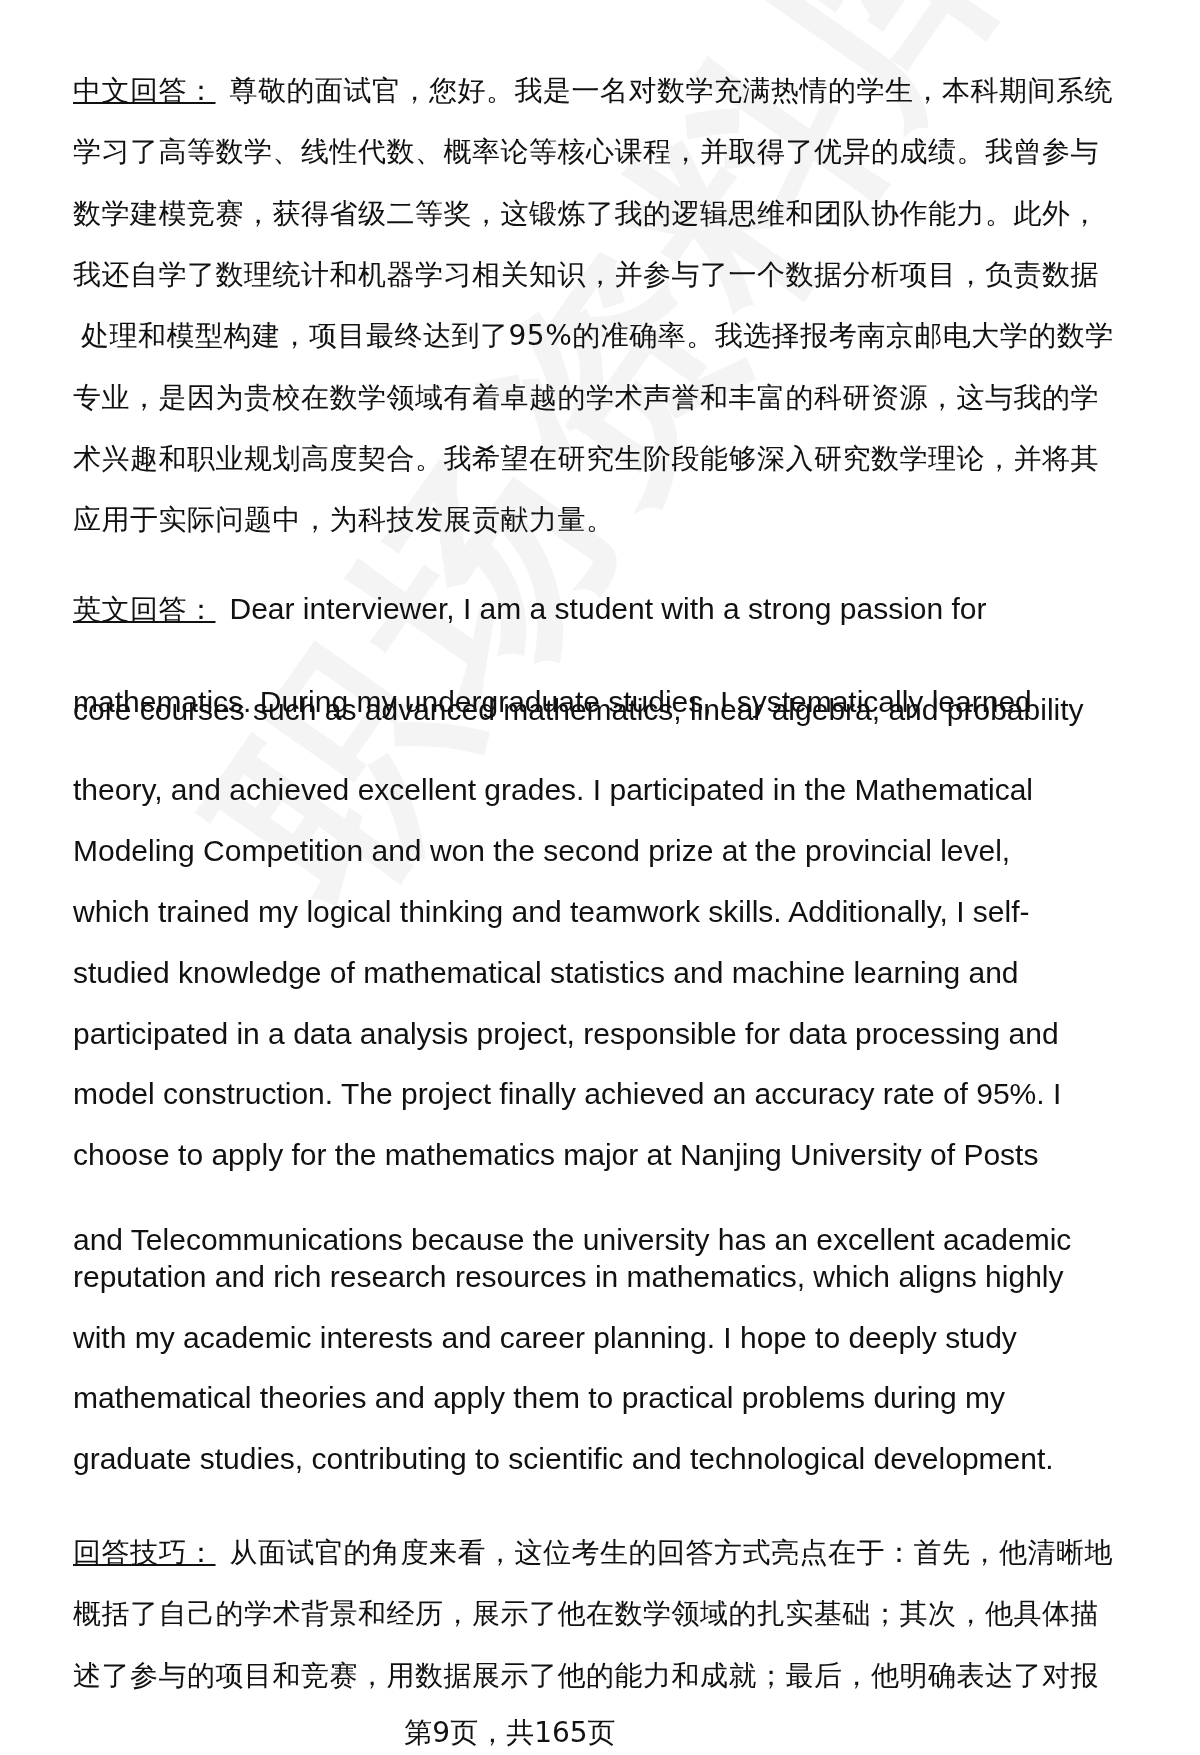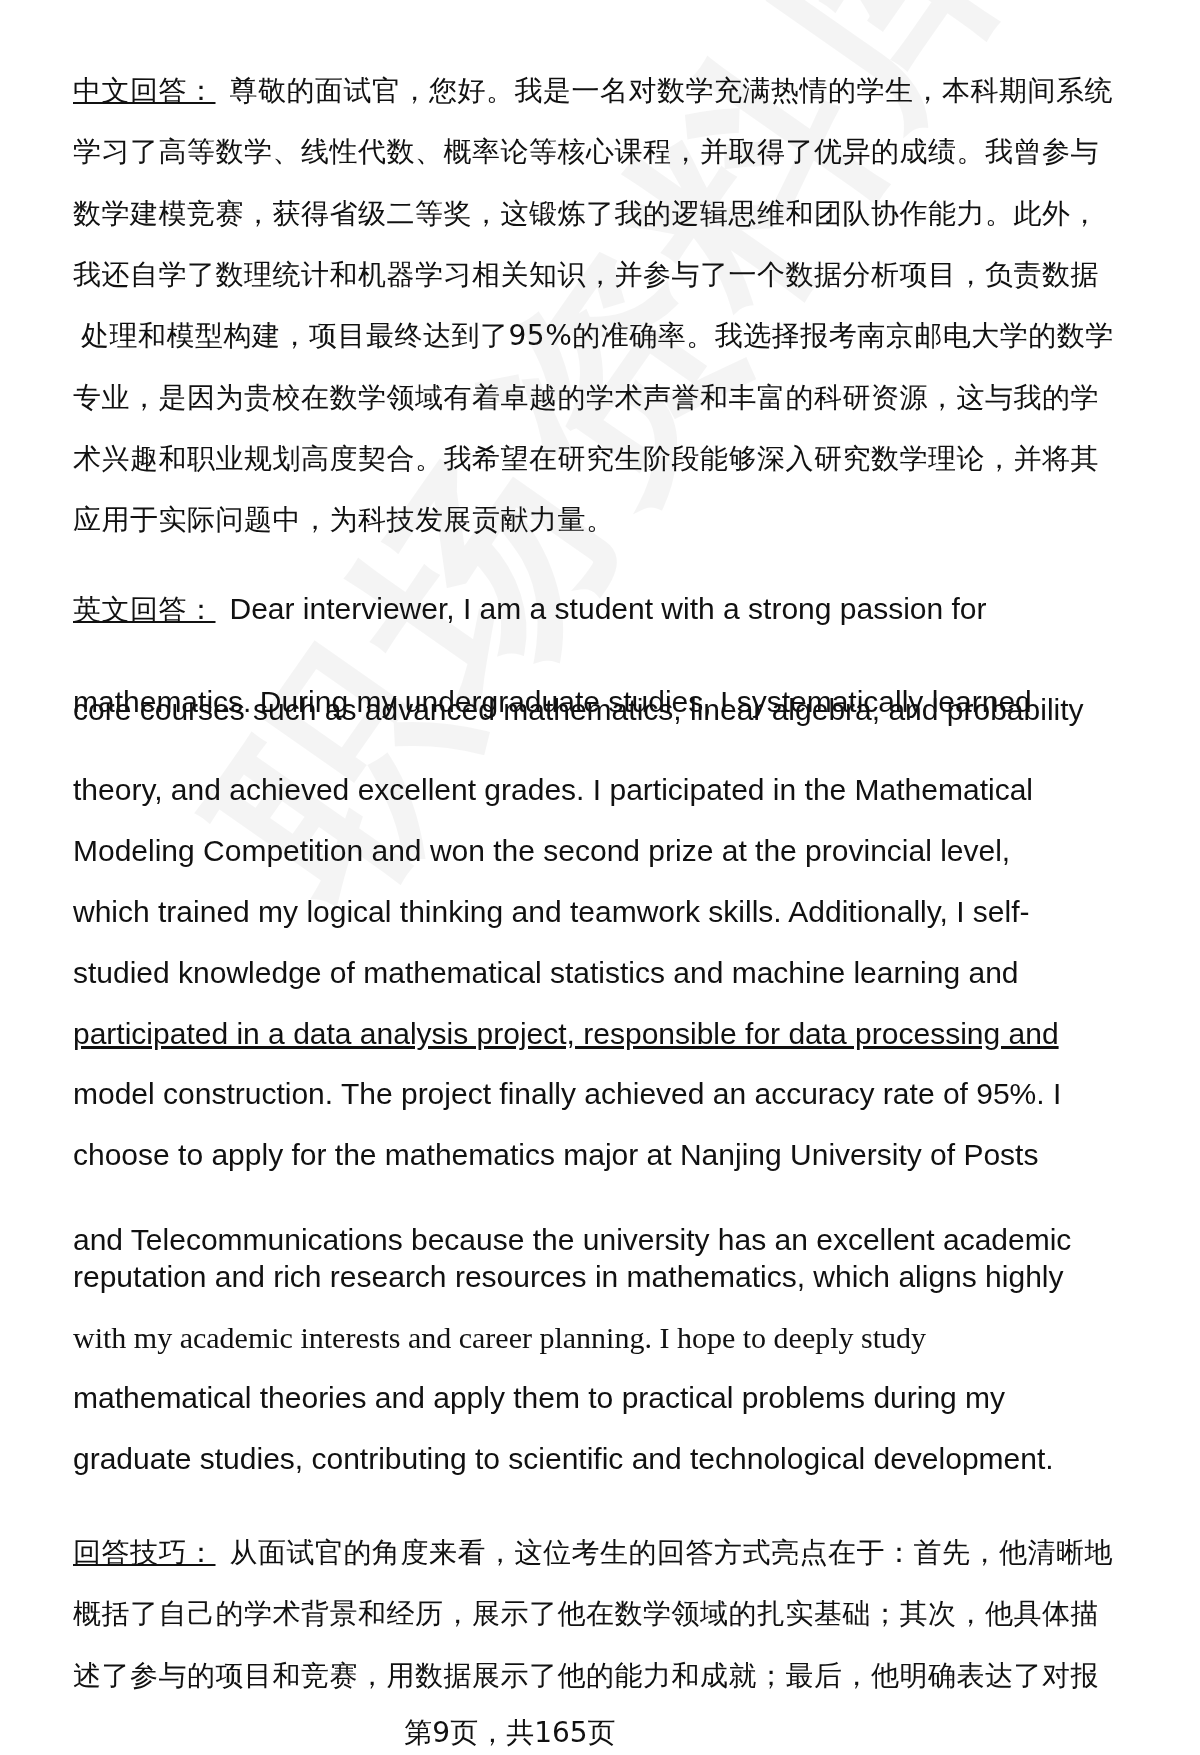--- a/index.html
+++ b/index.html
@@ -28,26 +28,26 @@
     <div class="line zh" style="top: 379.5px;"><span>专业，是因为贵校在数学领域有着卓越的学术声誉和丰富的科研资源，这与我的学</span></div>
     <div class="line zh" style="top: 440.8px;"><span>术兴趣和职业规划高度契合。我希望在研究生阶段能够深入研究数学理论，并将其</span></div>
     <div class="line zh" style="top: 502.1px;"><span>应用于实际问题中，为科技发展贡献力量。</span></div>
     <div class="line en" style="top: 591px;"><span class="label zh" style="font-size: 28px; font-family: &quot;DejaVu Sans&quot;, sans-serif;">英文回答：</span><span>Dear interviewer, I am a student with a strong passion for</span></div>
     <div class="line en" style="top: 684px;"><span>mathematics. During my undergraduate studies, I systematically learned</span></div>
     <div class="line en" style="top: 692px;"><span>core courses such as advanced mathematics, linear algebra, and probability</span></div>
     <div class="line en" style="top: 772.4px;"><span>theory, and achieved excellent grades. I participated in the Mathematical</span></div>
     <div class="line en" style="top: 833.2px;"><span>Modeling Competition and won the second prize at the provincial level,</span></div>
     <div class="line en" style="top: 894px;"><span>which trained my logical thinking and teamwork skills. Additionally, I self-</span></div>
     <div class="line en" style="top: 954.8px;"><span>studied knowledge of mathematical statistics and machine learning and</span></div>
-    <div class="line en" style="top: 1015.6px; text-decoration: underline;"><span>participated in a data analysis project, responsible for data processing and</span></div>
+    <div class="line en" style="top: 1015.6px;"><span>participated in a data analysis project, responsible for data processing and</span></div>
     <div class="line en" style="top: 1076.4px;"><span>model construction. The project finally achieved an accuracy rate of 95%. I</span></div>
     <div class="line en" style="top: 1137.2px;"><span>choose to apply for the mathematics major at Nanjing University of Posts</span></div>
     <div class="line en" style="top: 1198px; margin-top: 24px;"><span>and Telecommunications because the university has an excellent academic</span></div>
     <div class="line en" style="top: 1258.8px;"><span>reputation and rich research resources in mathematics, which aligns highly</span></div>
-    <div class="line en" style="top: 1319.6px; font-family: Liberation Serif, serif;"><span>with my academic interests and career planning. I hope to deeply study</span></div>
+    <div class="line en" style="top: 1319.6px;"><span>with my academic interests and career planning. I hope to deeply study</span></div>
     <div class="line en" style="top: 1380.4px;"><span>mathematical theories and apply them to practical problems during my</span></div>
     <div class="line en" style="top: 1441.2px;"><span>graduate studies, contributing to scientific and technological development.</span></div>
     <div class="line zh" style="top: 1535px;"><span class="label zh" style="font-size: 28px; font-family: &quot;DejaVu Sans&quot;, sans-serif;">回答技巧：</span><span>从面试官的角度来看，这位考生的回答方式亮点在于：首先，他清晰地</span></div>
     <div class="line zh" style="top: 1596.3px;"><span>概括了自己的学术背景和经历，展示了他在数学领域的扎实基础；其次，他具体描</span></div>
     <div class="line zh" style="top: 1657.6px;"><span>述了参与的项目和竞赛，用数据展示了他的能力和成就；最后，他明确表达了对报</span></div>
   </div>
 
 <div class="footer">第9页，共165页</div>
 
 </body></html>

